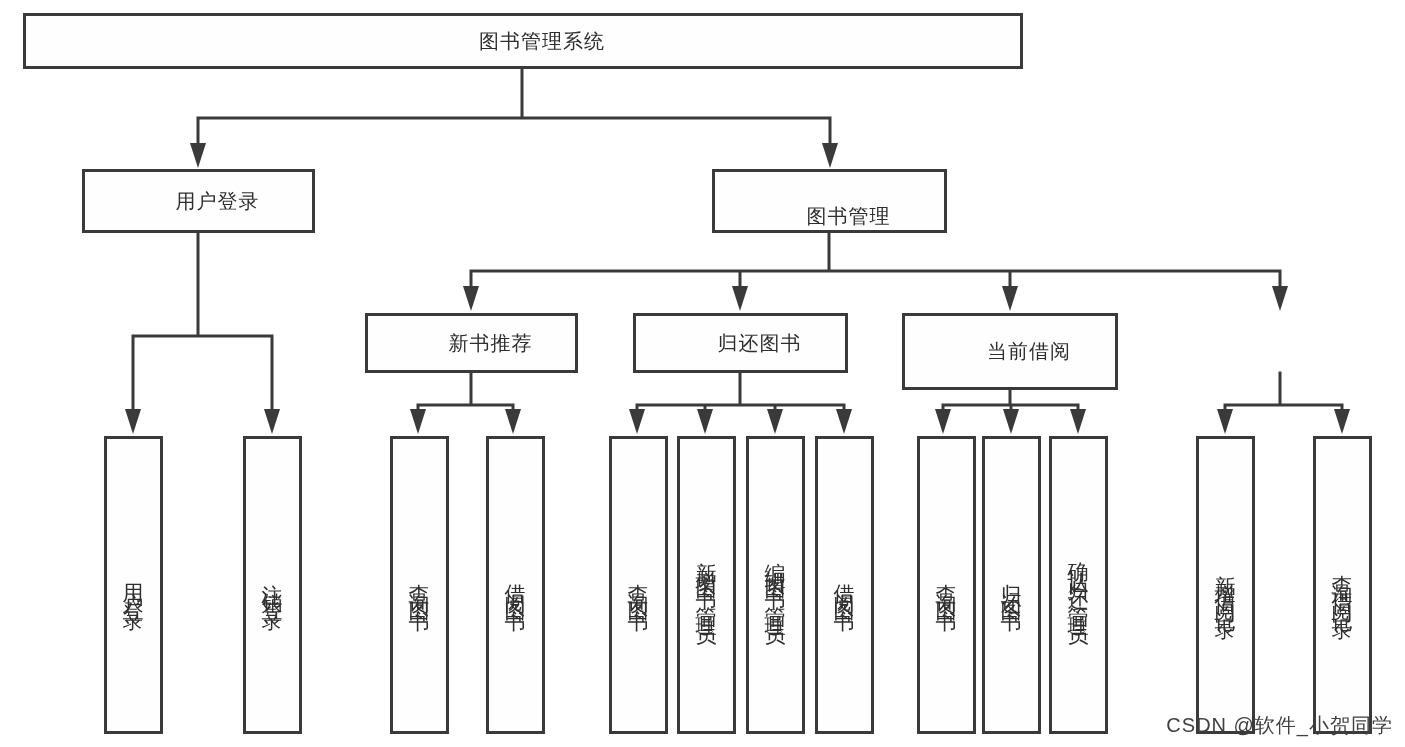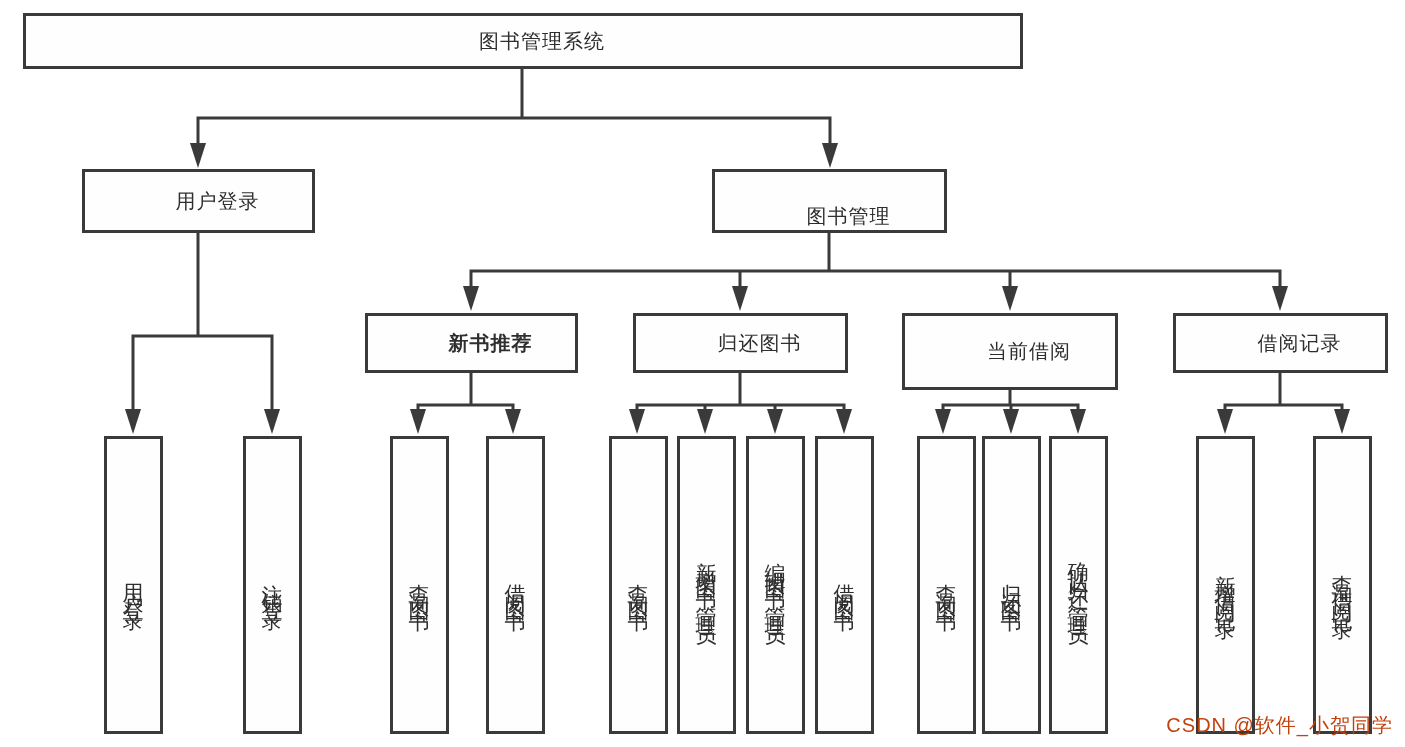--- a/index.html
+++ b/index.html
@@ -49,21 +49,21 @@
     font-size: 21px;
     letter-spacing: 9px;
     line-height: 1;
     white-space: nowrap;
   }
   .watermark {
     position: absolute;
     top: 712px;
     right: 12px;
     font-size: 20px;
-    color: #c2410c;
+    color: #404040;
     letter-spacing: 1px;
     z-index: 10;
     white-space: nowrap;
   }
 </style>
 </head>
 <body>
 
 <div class="canvas">
 
@@ -111,31 +111,28 @@
     <span>图书管理系统</span>
   </div>
 
   <div class="node" style="left:82px; top:169px; width:233px; height:64px;">
     <span>用户登录</span>
   </div>
   <div class="node" style="left:712px; top:169px; width:235px; height:64px;align-items:flex-end;">
     <span>图书管理</span>
   </div>
 
-  <div class="node" style="left:365px; top:313px; width:213px; height:60px;font-weight:bold;">
+  <div class="node" style="left:365px; top:313px; width:213px; height:60px;">
     <span>新书推荐</span>
   </div>
   <div class="node" style="left:633px; top:313px; width:215px; height:60px;">
     <span>归还图书</span>
   </div>
   <div class="node" style="left:902px; top:313px; width:216px; height:77px;">
     <span>当前借阅</span>
-  </div>
-  <div class="node" style="left:1173px; top:313px; width:215px; height:60px;">
-    <span>借阅记录</span>
   </div>
 
   <div class="node-leaf" style="left:104px; top:436px; width:59px; height:298px;">
     <span class="vtext">用户登录</span>
   </div>
   <div class="node-leaf" style="left:243px; top:436px; width:59px; height:298px;">
     <span class="vtext">注销登录</span>
   </div>
 
   <div class="node-leaf" style="left:390px; top:436px; width:59px; height:298px;">

